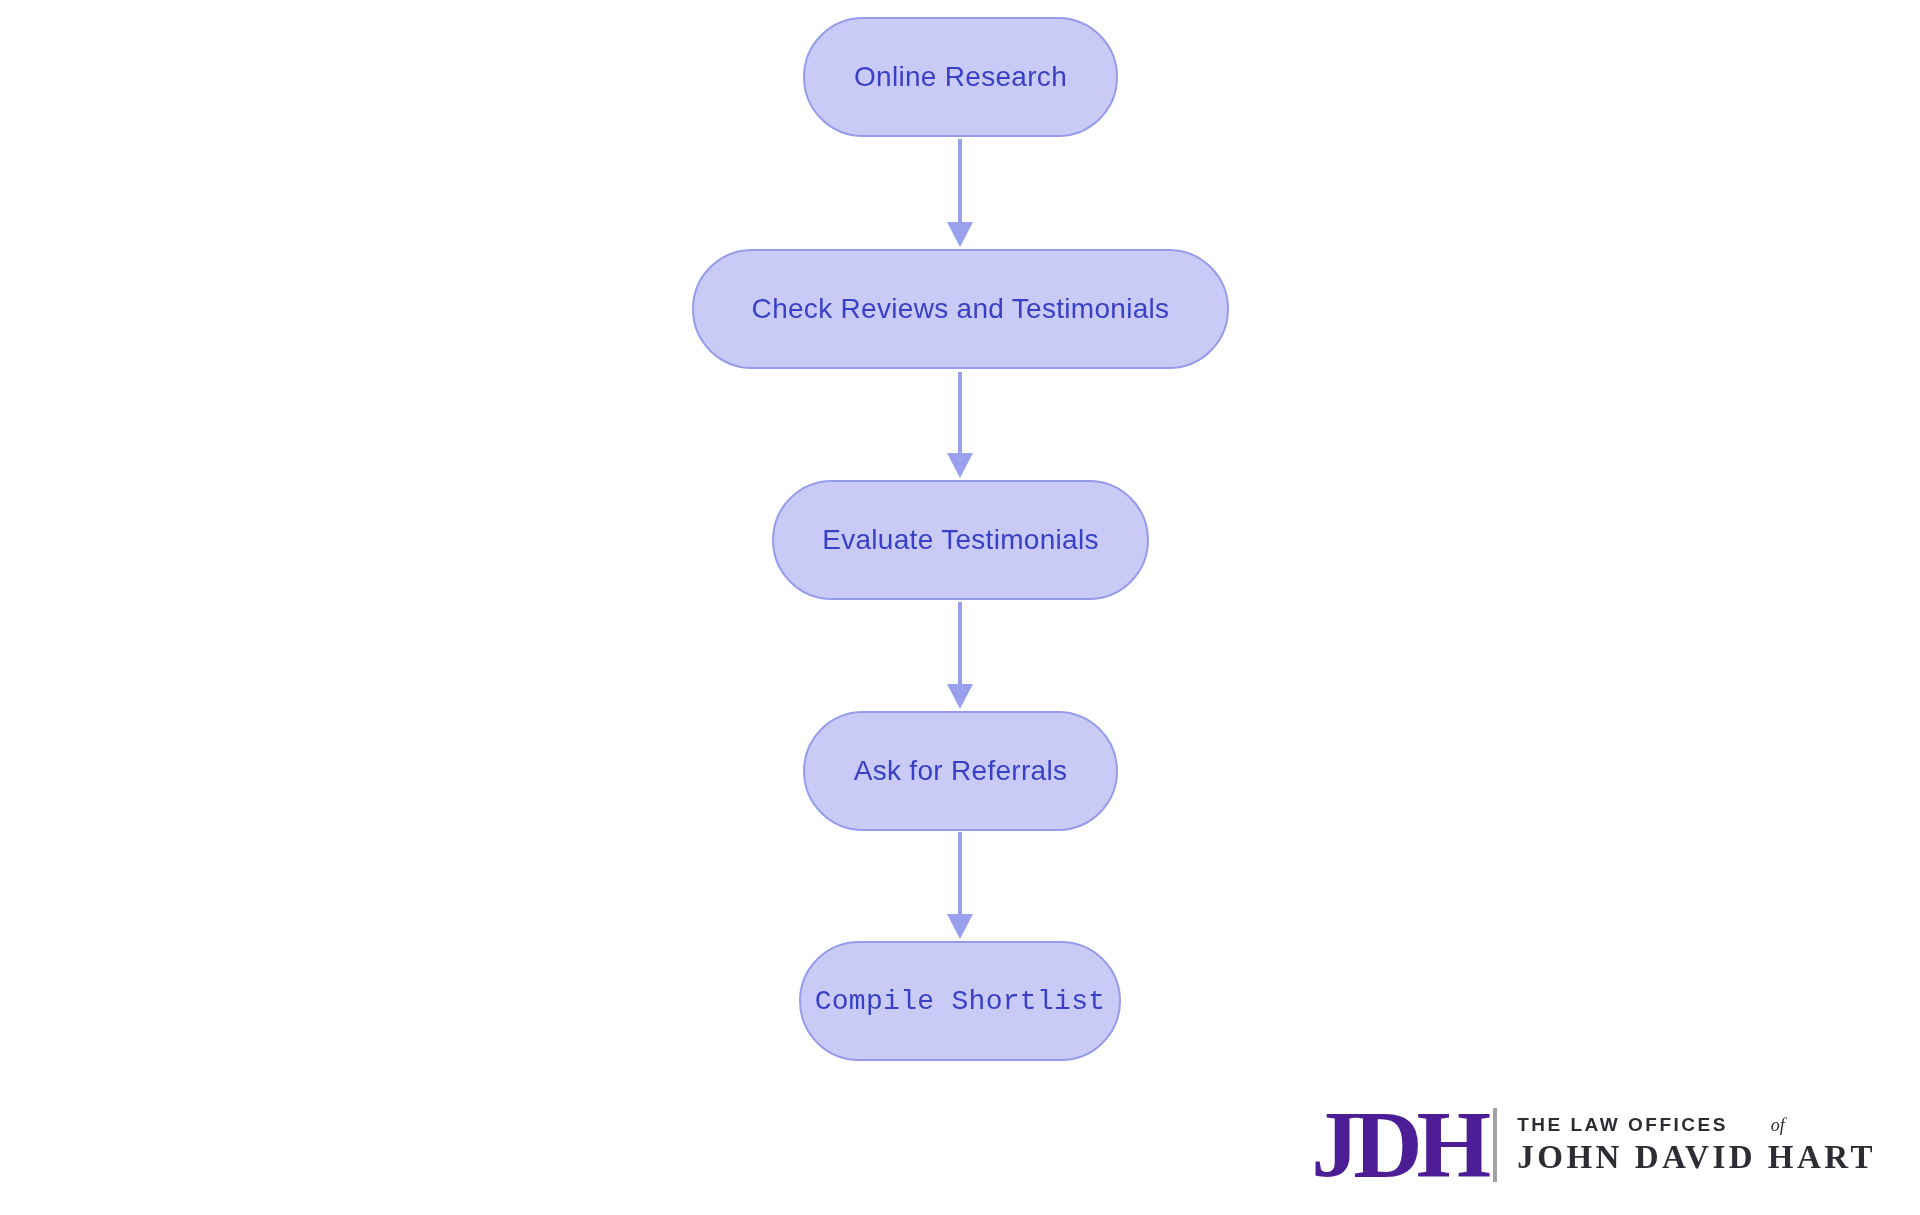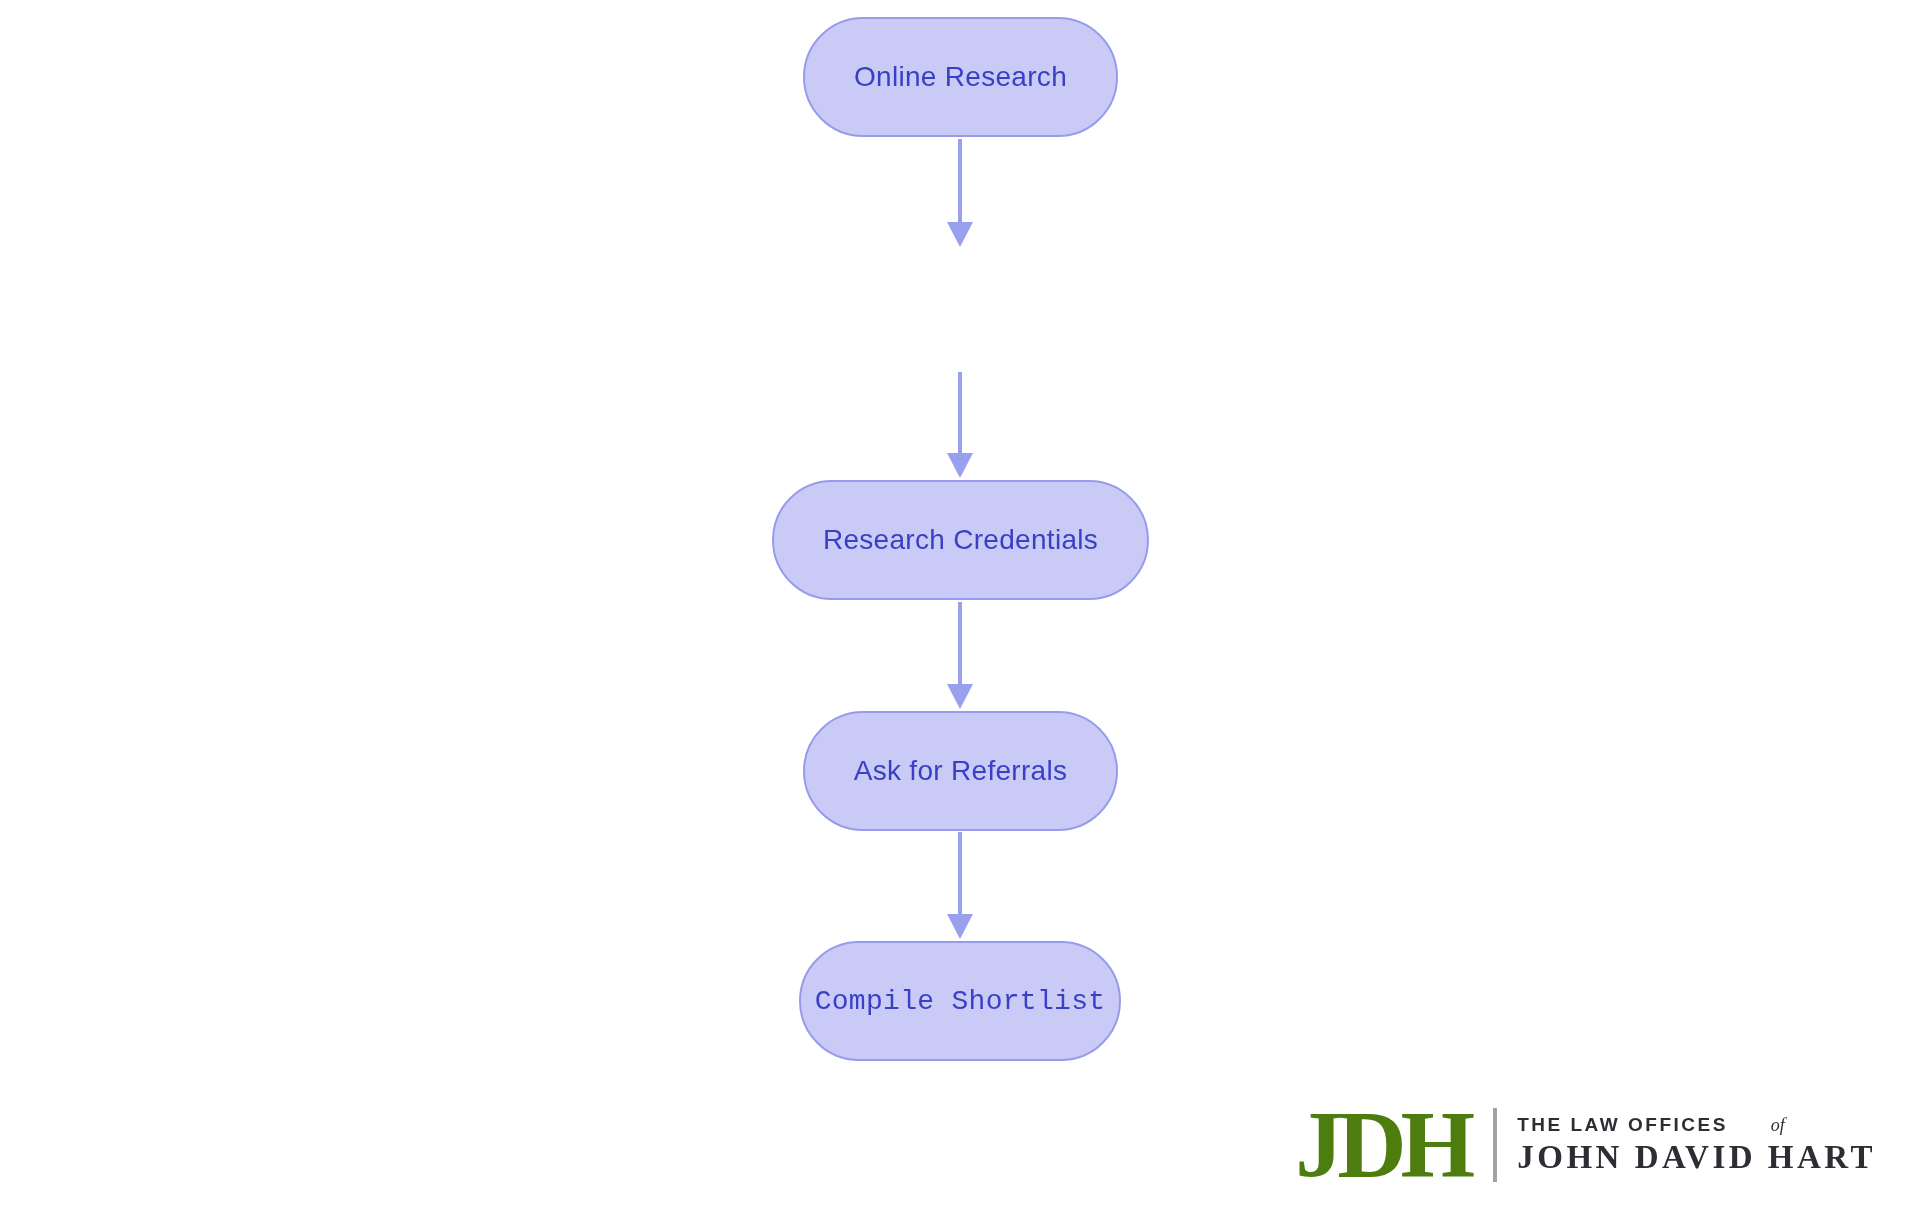--- a/index.html
+++ b/index.html
@@ -69,23 +69,23 @@
     right: 44px;
     bottom: 12px;
     display: flex;
     align-items: center;
   }
   .monogram {
     font-family: "Liberation Serif", serif;
     font-size: 96px;
     font-weight: 700;
     letter-spacing: -6px;
-    color: #4d7c0f;
+    color: #4c1d95;
     line-height: 0.92;
-    padding-right: 24px;
+    padding-right: 8px;
   }
   .logo-sep {
     width: 4px;
     height: 74px;
     background: #a2a2a2;
     margin-right: 20px;
   }
   .logo-text { display: flex; flex-direction: column; }
   .tagline {
     font-family: "Liberation Sans", sans-serif;
@@ -122,28 +122,31 @@
 
   <div class="node n1">
     <span class="node-label">Online Research</span>
   </div>
 
   <div class="arrow a1">
     <div class="shaft"></div>
     <div class="head"></div>
   </div>
 
+  <div class="node n2">
+    <span class="node-label">Check Reviews and Testimonials</span>
+  </div>
 
   <div class="arrow a2">
     <div class="shaft"></div>
     <div class="head"></div>
   </div>
 
   <div class="node n3">
-    <span class="node-label">Research Credentials</span>
+    <span class="node-label">Evaluate Testimonials</span>
   </div>
 
   <div class="arrow a3">
     <div class="shaft"></div>
     <div class="head"></div>
   </div>
 
   <div class="node n4">
     <span class="node-label">Ask for Referrals</span>
   </div>

